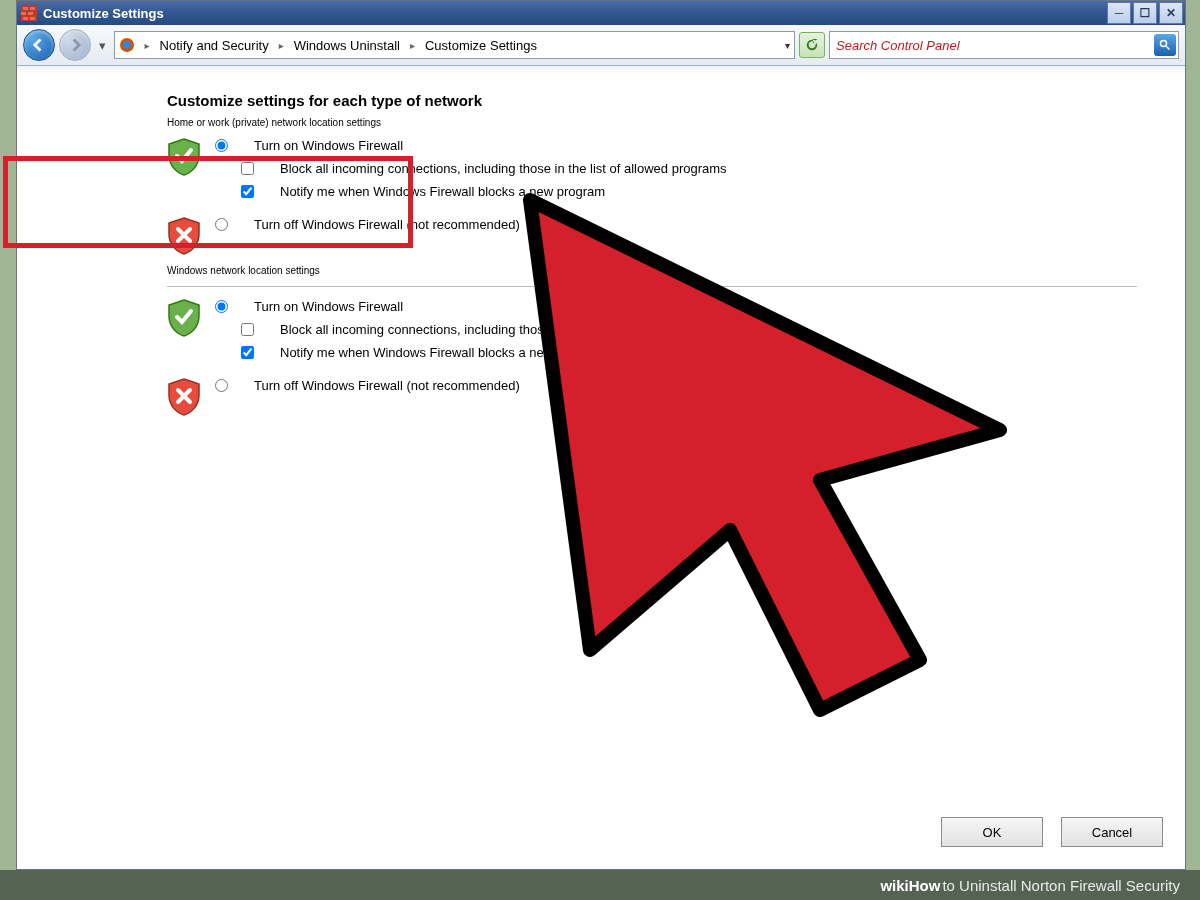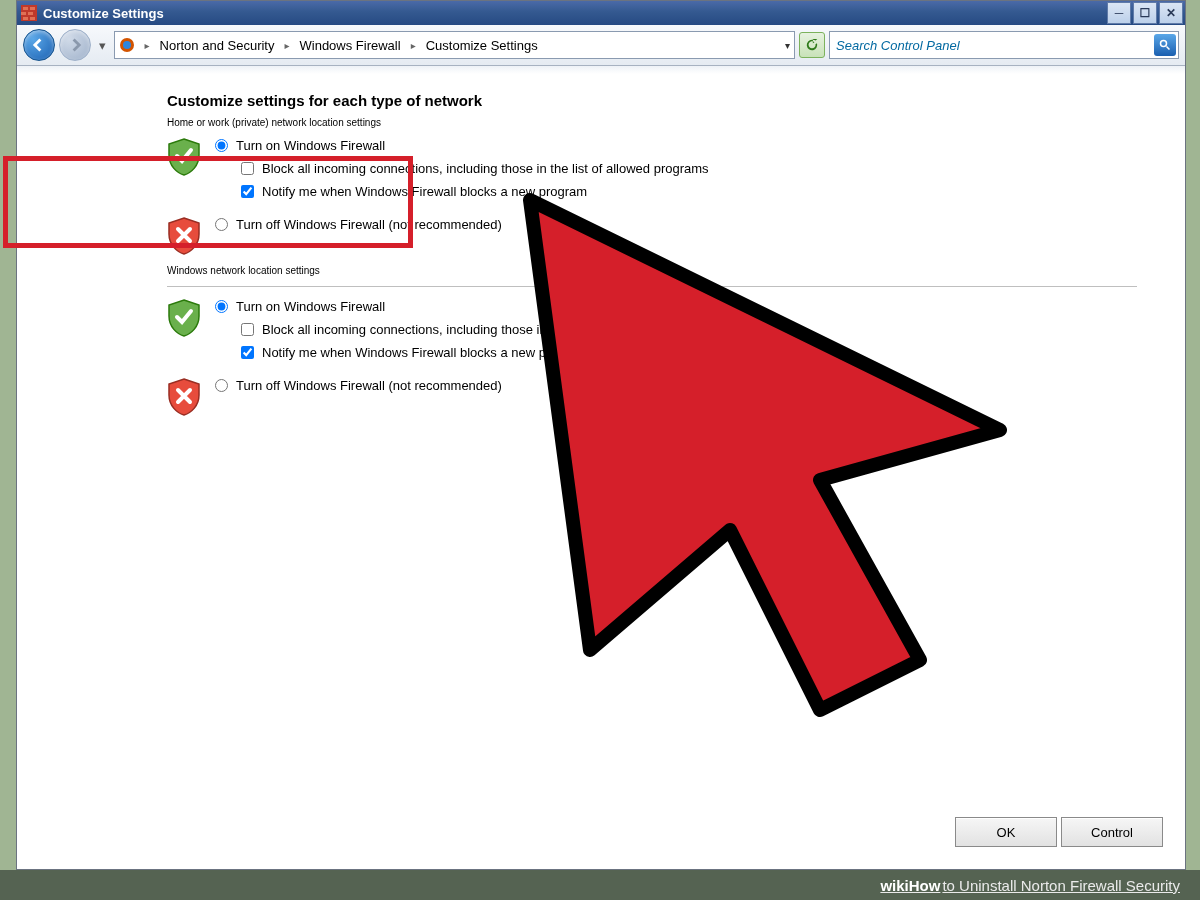--- a/index.html
+++ b/index.html
@@ -84,21 +84,21 @@
     display:flex;align-items:center;justify-content:center;
     background:linear-gradient(#e7f2e0,#c8e2b8);
     border:1px solid #7cb25c;color:#2e7a1a;font-weight:bold;
     border-radius:3px;
   }
   .searchbox{
     width:340px;height:26px;
     background:#fff;border:1px solid #8a9ab0;
     display:flex;align-items:center;
     padding:0 2px 0 6px;
-    color:#0369a1;font-style:italic;
+    color:#b91c1c;font-style:italic;
   }
   .searchbox span{flex:1}
   .searchgo{
     width:22px;height:22px;border-radius:3px;
     background:linear-gradient(#5aa7e8,#1a5fb0);
     display:flex;align-items:center;justify-content:center;color:#fff;
   }
   
   .subhead{height:8px;background:linear-gradient(#eef2f7,#fff)}
   
@@ -106,30 +106,30 @@
     position:relative;
     padding:18px 48px 0 150px;
   }
   .h1{font-size:15px;font-weight:bold;margin-bottom:8px}
   .intro{margin-bottom:18px}
   .section-title{font-size:10px;margin-top:8px;margin-bottom:10px}
   .hairline{border:none;border-top:1px solid #bfbfbf;margin:0 0 12px 0}
   .row{display:flex;align-items:flex-start;margin-bottom:10px}
   .shield{width:34px;height:38px;margin-right:14px;flex-shrink:0}
   .options{flex:1}
-  .radio-line,.check-line{display:flex;align-items:center;margin-bottom:8px;gap:8px}
+  .radio-line,.check-line{display:flex;align-items:center;margin-bottom:8px;gap:26px}
   .sub{margin-left:26px}
   input[type=radio],input[type=checkbox]{margin:0}
   
   .buttons{
     position:absolute;
     right:22px;
     bottom:22px;
     display:flex;
-    gap:4px;
+    gap:18px;
   }
   .btn{
     min-width:100px;height:28px;
     background:linear-gradient(#f6f6f6,#e2e2e2);
     border:1px solid #8a8a8a;
     display:flex;align-items:center;justify-content:center;
     font-size:13px;
     box-shadow:inset 0 1px 0 #fff;
   }
   
@@ -144,21 +144,20 @@
     right:0;bottom:0;
     height:30px;
     background:rgba(78,92,76,.92);
     color:#eaeaea;
     display:flex;align-items:center;
     padding:0 20px;
     font-size:15px;
     width:100%;
     box-sizing:border-box;
     justify-content:flex-end;
-    text-decoration:underline;
   }
   .wiki-banner b{color:#fff;font-weight:bold;margin-right:2px}
   
   .big-cursor{
     position:absolute;
     pointer-events:none;
   }
 </style>
 </head>
 <body>
@@ -197,23 +196,23 @@
     <div class="chev">▾</div>
 
     <div class="breadcrumb">
       <span class="bicon">
         <svg viewBox="0 0 16 16">
             <circle cx="8" cy="8" r="7" fill="#d35400"></circle>
             <circle cx="8" cy="8" r="4" fill="#2e86de"></circle>
           </svg>
       </span>
       <span class="bc-sep">▸</span>
-      <span>Norton and Security</span>
+      <span>Notify and Security</span>
       <span class="bc-sep">▸</span>
-      <span>Windows Firewall</span>
+      <span>Windows Uninstall</span>
       <span class="bc-sep">▸</span>
       <span>Customize Settings</span>
       <span class="bc-drop">▾</span>
     </div>
 
     <div class="refresh">
       <svg width="14" height="14" viewBox="0 0 16 16">
           <path d="M8 2a6 6 0 1 0 5.7 4.1L12 7a4 4 0 1 1-1.2-2.2L9 6V1h5l-1.8 1.8A6 6 0 0 0 8 2z" fill="#2e7a1a"></path>
         </svg>
     </div>
@@ -315,21 +314,21 @@
     </div>
 
     <div class="redbox" style="left:-14px;top:82px;width:400px;height:82px"></div>
   </div>
 
   <div class="buttons">
     <div class="btn">
         <span>OK</span>
       </div>
     <div class="btn">
-        <span>Control</span>
+        <span>Cancel</span>
       </div>
   </div>
 </div>
 
 <div class="big-cursor" style="left:500px;top:180px">
   <svg width="530" height="560" viewBox="0 0 530 560">
     <path d="M30 20 L500 250 L320 300 L420 480 L320 530 L230 350 L90 470 Z" fill="#d51f2a" stroke="#000" stroke-width="14" stroke-linejoin="round"></path>
   </svg>
 </div>
 

